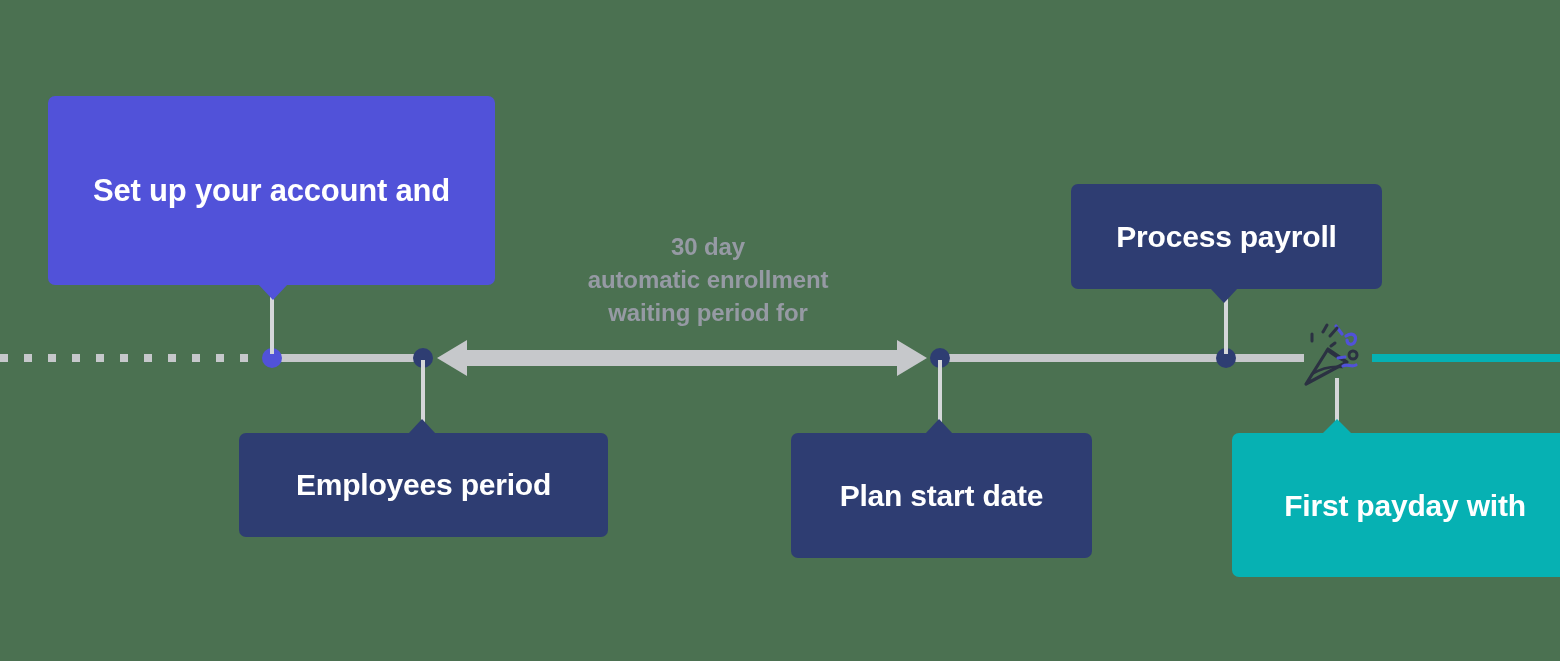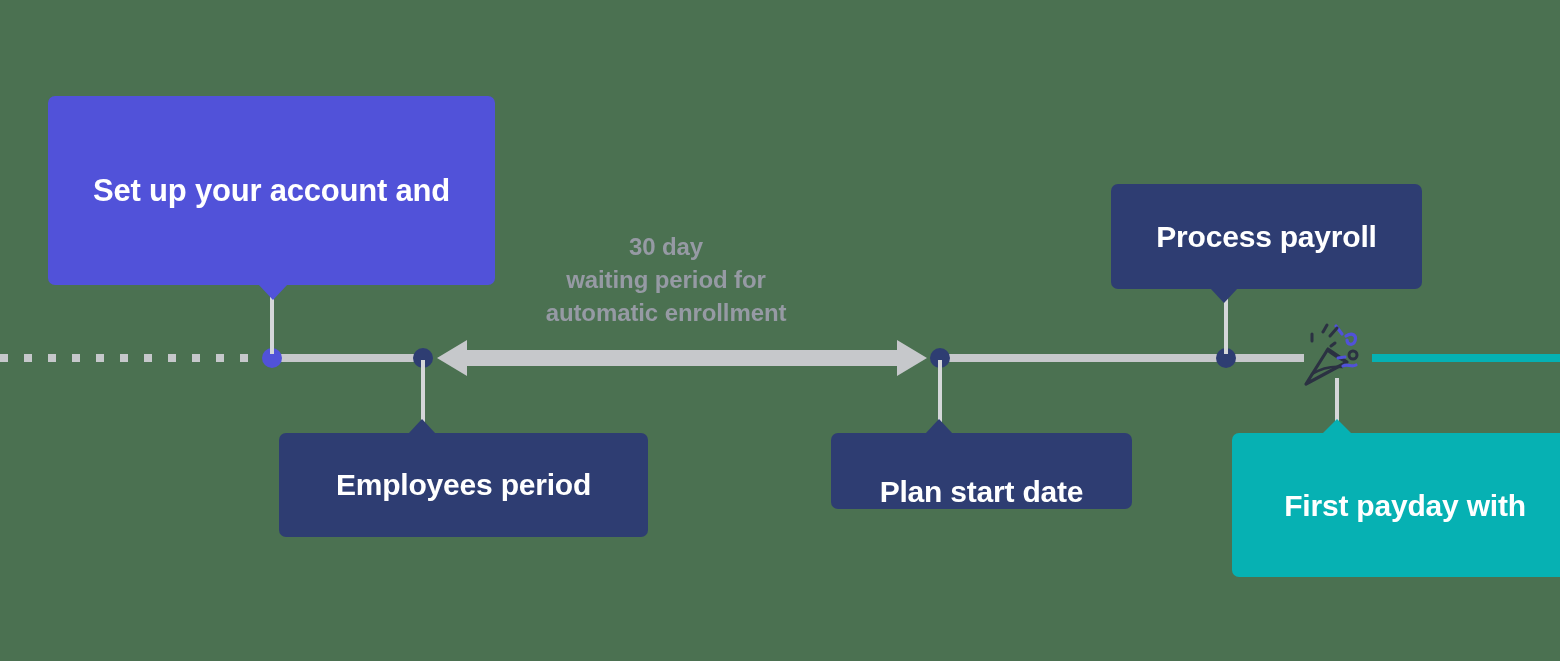--- a/index.html
+++ b/index.html
@@ -75,43 +75,42 @@
     border-radius: 7px;
     display: flex;
     align-items: center;
     justify-content: center;
     text-align: center;
     color: #ffffff;
     font-weight: 700;
     box-sizing: border-box;
   }
   .box-purple { background: #5152d9; }
-  .box-navy   { background: #2e3d72; margin-left: 40px; }
+  .box-navy   { background: #2e3d72; }
   .box-teal   { background: #06b1b3; }
 
   .box-setup {
     left: 48px; top: 96px;
     width: 447px; height: 189px;
     font-size: 31px;
     line-height: 40px;
     letter-spacing: -0.2px;
     padding: 0 10px;
   }
   .box-invited {
     left: 239px; top: 433px;
     width: 369px; height: 104px;
     font-size: 30px;
     letter-spacing: -0.2px;
   }
   .box-planstart {
     left: 791px; top: 433px;
-    width: 301px; height: 76px;
-    font-size: 30px;
-    letter-spacing: -0.2px;
-    align-items: flex-end;
+    width: 301px; height: 125px;
+    font-size: 30px;
+    letter-spacing: -0.2px;
   }
   .box-payroll {
     left: 1071px; top: 184px;
     width: 311px; height: 105px;
     font-size: 30px;
     letter-spacing: -0.2px;
   }
   .box-payday {
     left: 1232px; top: 433px;
     width: 346px; height: 144px;
@@ -160,21 +159,21 @@
   
   .wait-arrow {
     position: absolute;
     left: 437px;
     top: 337px;
     width: 490px;
     height: 42px;
   }
   .wait-caption {
     position: absolute;
-    left: 466px;
+    left: 508px;
     top: 230px;
     width: 400px;
     text-align: center;
     color: #969aa4;
     font-size: 24px;
     font-weight: 700;
     line-height: 33px;
     letter-spacing: -0.1px;
   }
 
@@ -199,22 +198,22 @@
   <div class="axis-teal"></div>
 
   <div class="wait-arrow">
     <svg width="490" height="42" viewBox="0 0 490 42" xmlns="http://www.w3.org/2000/svg">
       <path d="M0,21 L30,3 L30,13 L460,13 L460,3 L490,21 L460,39 L460,29 L30,29 L30,39 Z" fill="#c6c8cb"></path>
     </svg>
   </div>
 
   <div class="wait-caption">
     <div>30 day</div>
+    <div>automatic enrollment</div>
     <div>waiting period for</div>
-    <div>automatic enrollment</div>
   </div>
 
   <div class="node-dot purple dot-setup"></div>
   <div class="node-dot navy dot-invited"></div>
   <div class="node-dot navy dot-planstart"></div>
   <div class="node-dot navy dot-payroll"></div>
 
   <div class="stem stem-setup"></div>
   <div class="stem stem-invited"></div>
   <div class="stem stem-planstart"></div>

